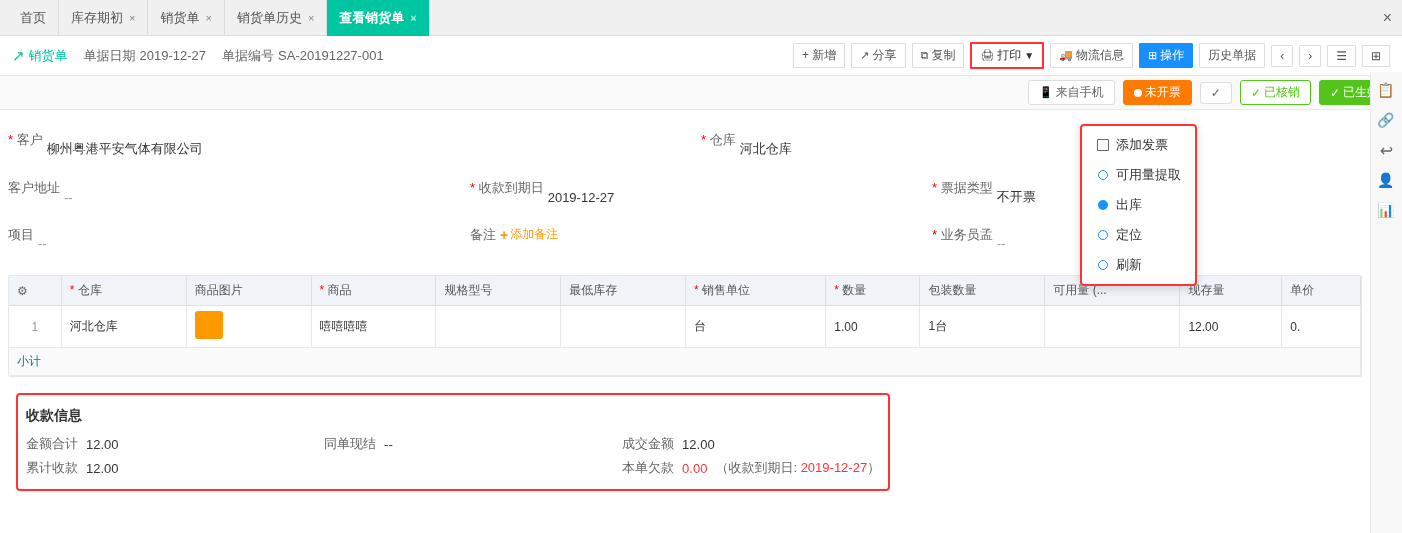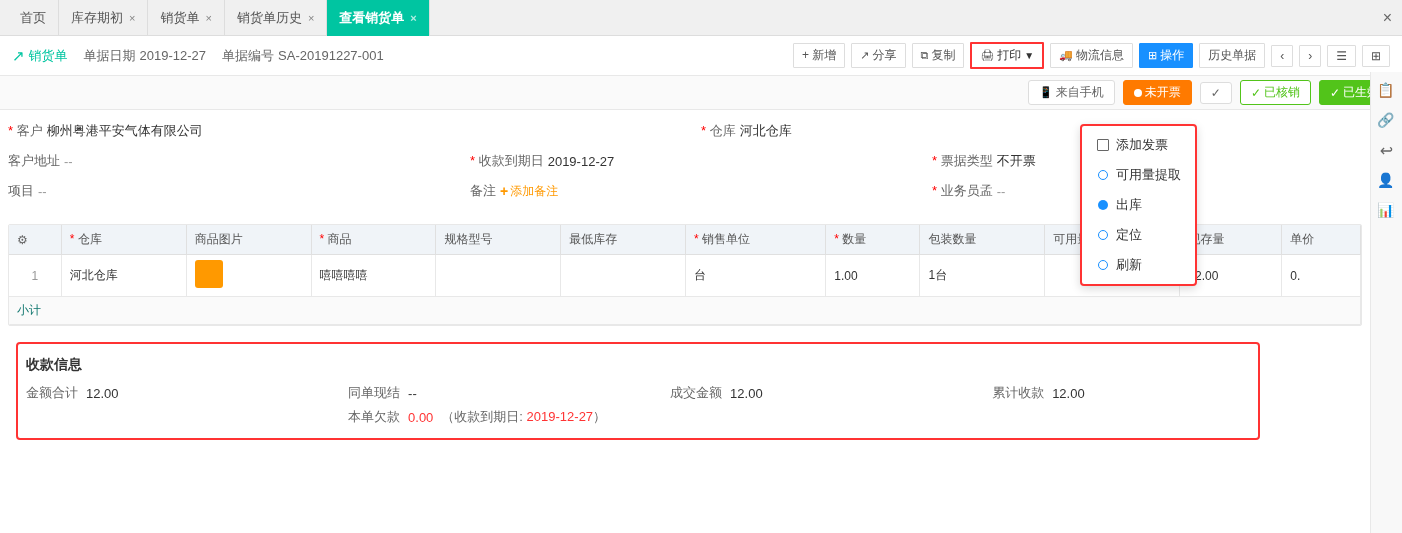--- a/index.html
+++ b/index.html
@@ -56,21 +56,21 @@
     .status-btn.green-solid { background: #52c41a; color: #fff; border-color: #52c41a; }
 
     
     .form-area { padding: 12px 8px; }
     .form-row { display: flex; align-items: center; margin-bottom: 12px; gap: 0; }
     .form-field {
       display: flex; align-items: center; flex: 1; gap: 4px; min-width: 280px;
     }
     .field-label { color: #666; font-size: 13px; white-space: nowrap; }
     .field-label.required::before { content: '* '; color: red; }
-    .field-value { color: #333; font-size: 13px; }
+    .field-value { color: #333; font-size: 13px; margin-top: 18px; }
     .field-value.dash { color: #999; }
     .add-note { color: #ff9900; font-size: 12px; cursor: pointer; display: flex; align-items: center; gap: 2px; }
 
     
     .table-wrap { overflow-x: auto; margin: 0 8px; border: 1px solid #e8e8e8; border-radius: 2px; }
     table { width: 100%; border-collapse: collapse; font-size: 12px; }
     thead tr { background: #f0f4f8; }
     thead th {
       padding: 6px 8px; border-right: 1px solid #e0e0e0; border-bottom: 1px solid #e0e0e0;
       text-align: left; font-weight: 500; color: #555; white-space: nowrap;
@@ -84,21 +84,21 @@
 
     
     .product-img { width: 28px; height: 28px; background: #ff9900; display: inline-flex; align-items: center; justify-content: center; border-radius: 3px; }
 
     
     .payment-info {
       margin: 8px 8px 0 8px; border: 2px solid #ff3333; border-radius: 4px; padding: 12px 8px;
       display: inline-block; min-width: 520px; background: #fff;
     }
     .payment-title { font-weight: bold; font-size: 14px; margin-bottom: 10px; }
-    .payment-grid { display: grid; grid-template-columns: 1fr 1fr 1fr 1fr; gap: 6px 64px; }
+    .payment-grid { display: grid; grid-template-columns: 1fr 1fr 1fr; gap: 6px 40px; }
     .payment-row { display: flex; align-items: center; gap: 8px; }
     .payment-label { color: #666; font-size: 13px; white-space: nowrap; }
     .payment-value { color: #333; font-size: 13px; }
     .payment-value.red { color: #ff3333; }
 
     
     .dropdown-menu {
       position: absolute; top: 88px; right: 205px; background: #fff; border: 2px solid #ff3333;
       border-radius: 4px; box-shadow: 0 3px 10px rgba(0,0,0,0.15); z-index: 100; min-width: 110px;
       padding: 4px 0;

